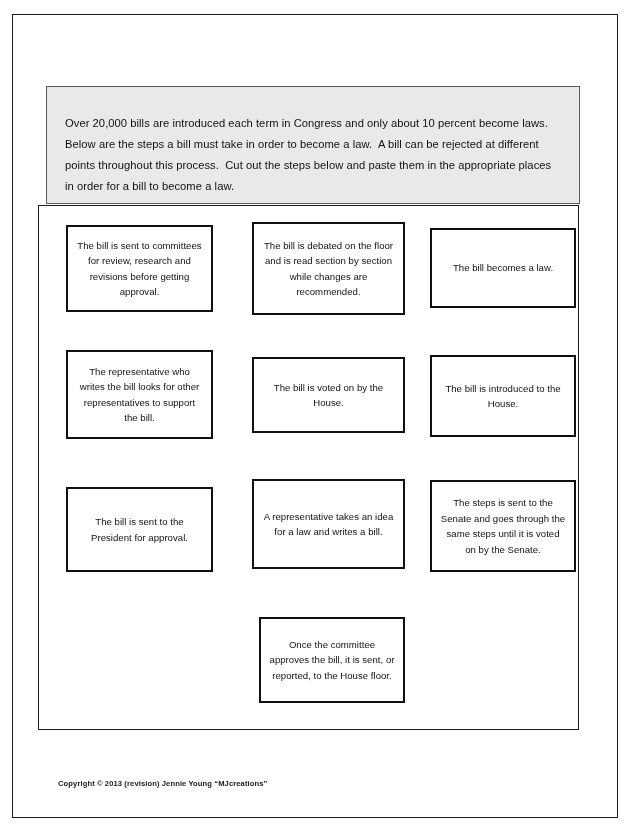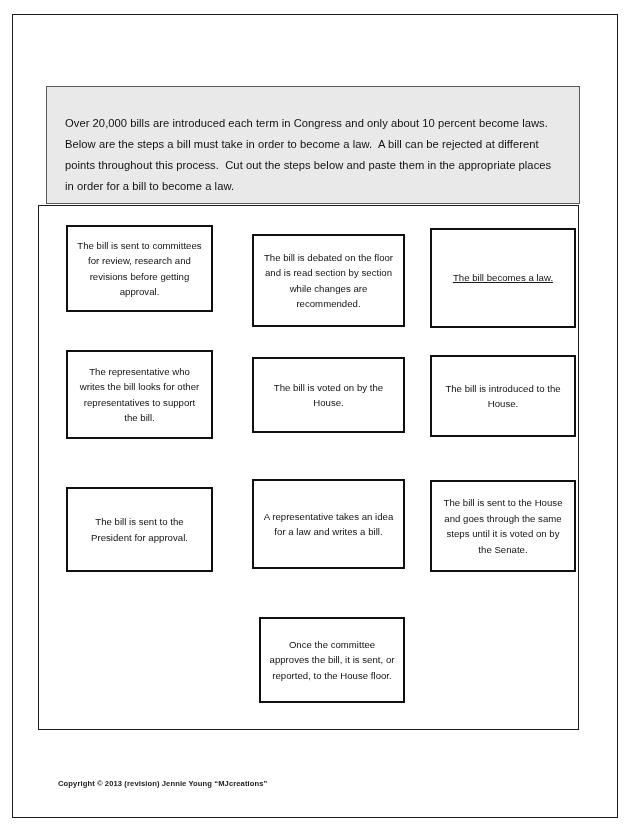--- a/index.html
+++ b/index.html
@@ -75,22 +75,22 @@
   .card-text {
     font-size: 9.6px;
     line-height: 15.5px;
     color: #111111;
     padding: 0 8px;
     letter-spacing: 0.02px;
   }
 
   
   .c-r1c1 { left: 66px;  top: 225px; width: 147px; height: 87px; }
-  .c-r1c2 { left: 252px; top: 222px; width: 153px; height: 93px; margin-top: 12px; }
-  .c-r1c3 { left: 430px; top: 228px; width: 146px; height: 100px; text-decoration: underline; }
+  .c-r1c2 { left: 252px; top: 222px; width: 153px; height: 93px; }
+  .c-r1c3 { left: 430px; top: 228px; width: 146px; height: 80px; }
 
   
   .c-r2c1 { left: 66px;  top: 350px; width: 147px; height: 89px; }
   .c-r2c2 { left: 252px; top: 357px; width: 153px; height: 76px; }
   .c-r2c3 { left: 430px; top: 355px; width: 146px; height: 82px; }
 
   
   .c-r3c1 { left: 66px;  top: 487px; width: 147px; height: 85px; }
   .c-r3c2 { left: 252px; top: 479px; width: 153px; height: 90px; }
   .c-r3c3 { left: 430px; top: 480px; width: 146px; height: 92px; }
@@ -141,20 +141,20 @@
   <div class="card-text">The bill is introduced to the House.</div>
 </div>
 
 <div class="card c-r3c1">
   <div class="card-text">The bill is sent to the President for approval.</div>
 </div>
 <div class="card c-r3c2">
   <div class="card-text">A representative takes an idea for a law and writes a bill.</div>
 </div>
 <div class="card c-r3c3">
-  <div class="card-text">The bill is sent to the House and goes through the same steps until it is voted on by the Senate.</div>
+  <div class="card-text">The steps is sent to the Senate and goes through the same steps until it is voted on by the Senate.</div>
 </div>
 
 <div class="card c-r4c1">
   <div class="card-text">Once the committee approves the bill, it is sent, or reported, to the House floor.</div>
 </div>
 
 <div class="footer">Copyright © 2013 (revision) Jennie Young “MJcreations”</div>
 
 </body></html>

